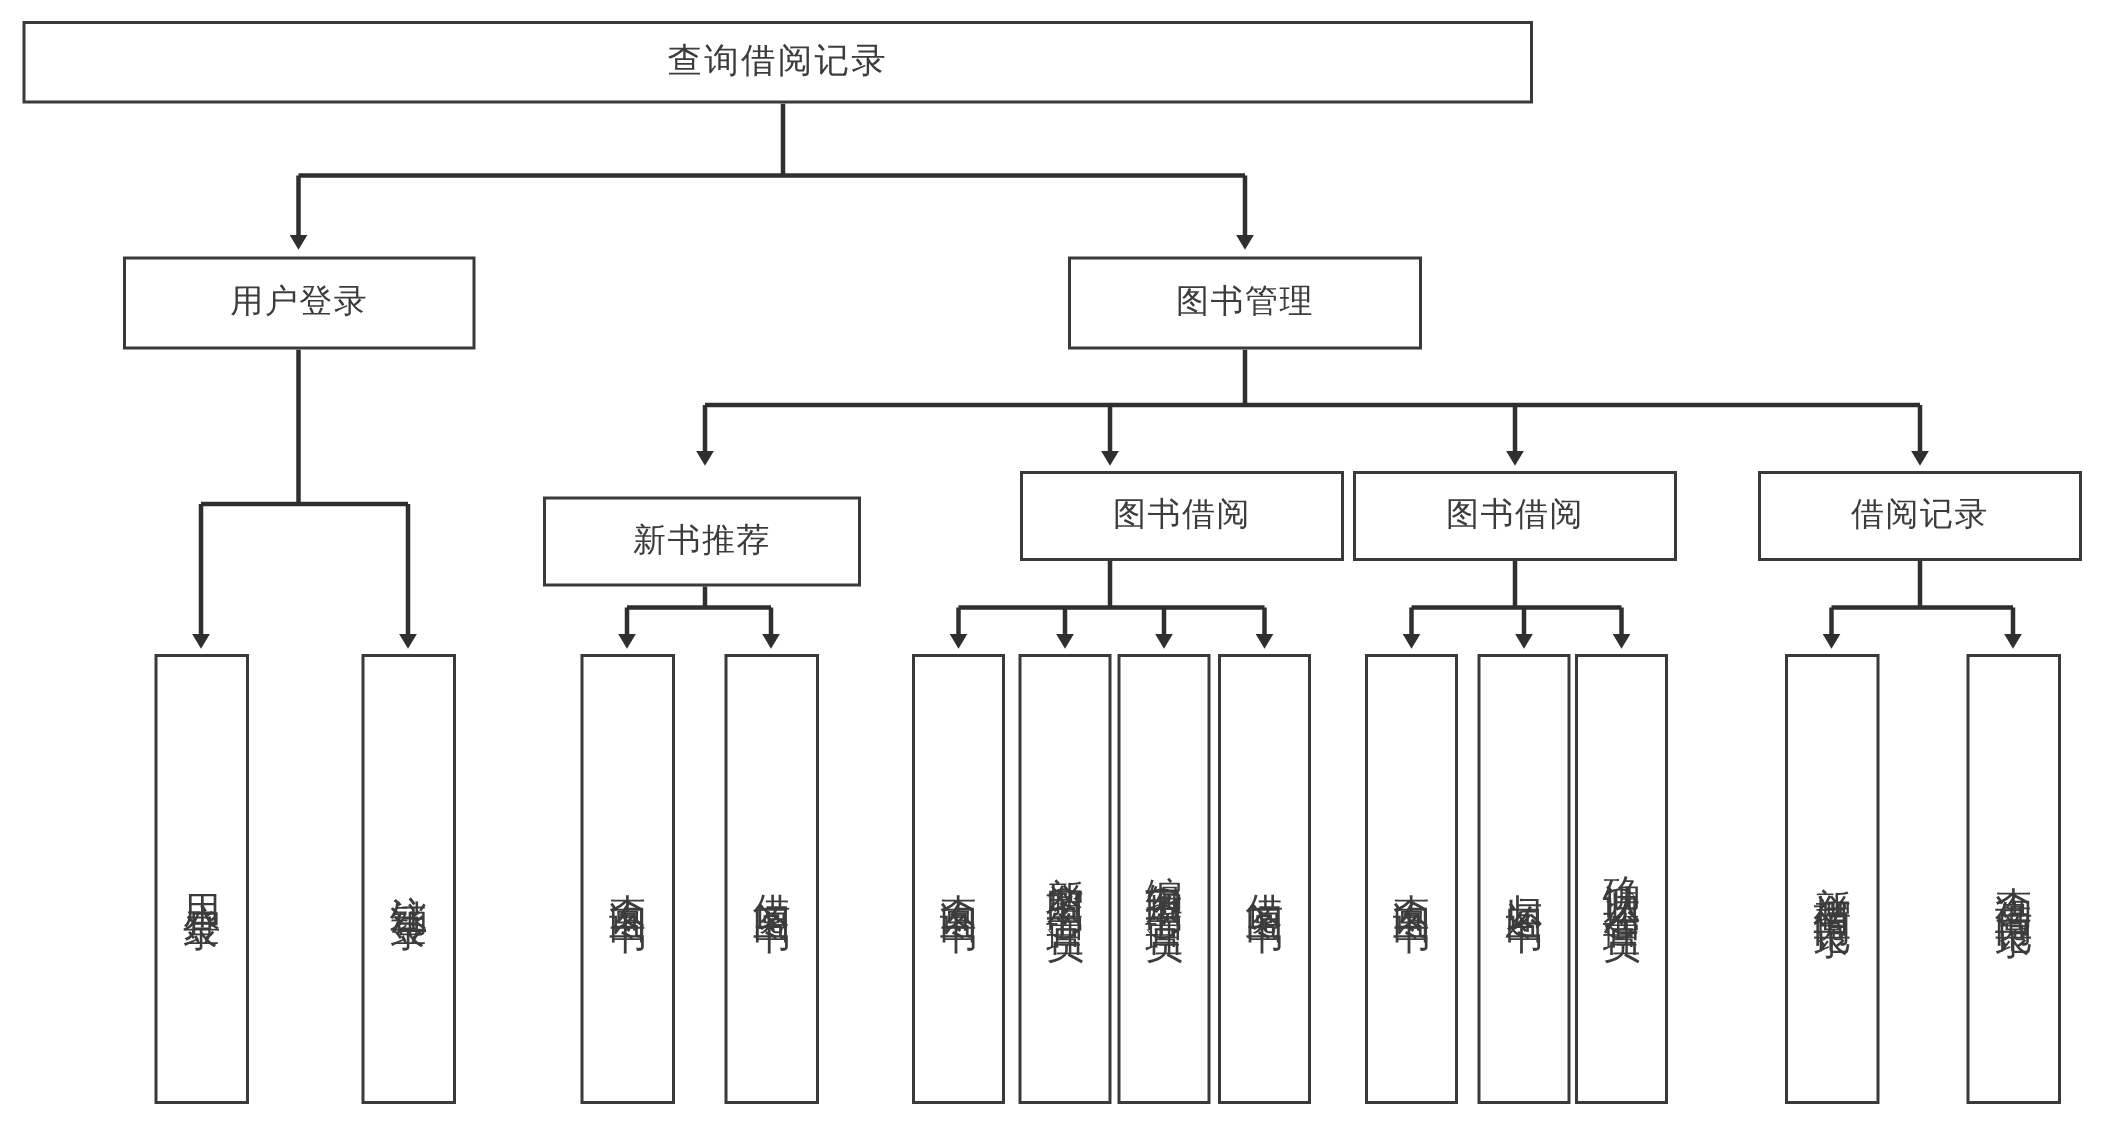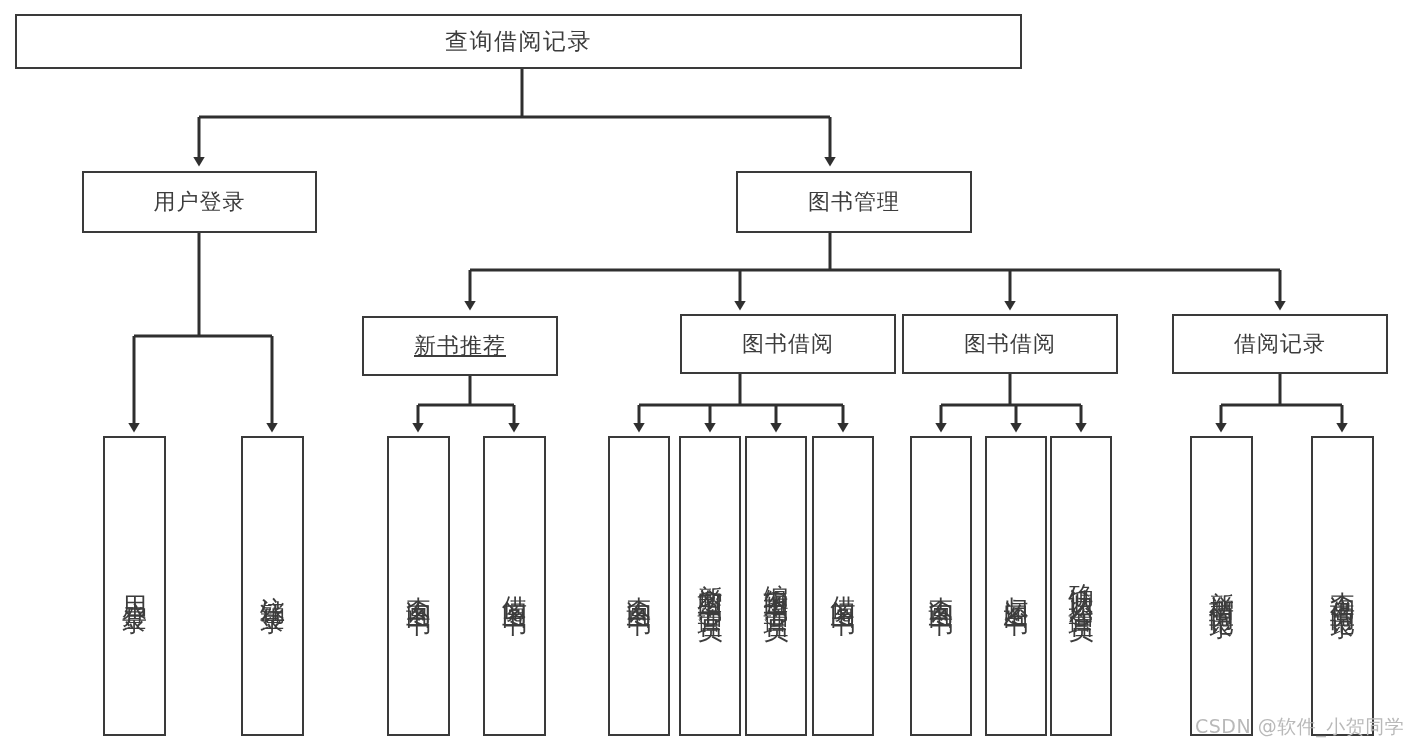--- a/index.html
+++ b/index.html
@@ -123,25 +123,25 @@
     </g>
   </svg>
 
   <div class="node root horiz" style="left:15px; top:14px; width:1007px; height:55px;">
     <span class="label">查询借阅记录</span>
   </div>
 
   <div class="node horiz" style="left:82px; top:171px; width:235px; height:62px;">
     <span class="label">用户登录</span>
   </div>
-  <div class="node horiz" style="left:736px; top:171px; width:236px; height:62px;">
+  <div class="node horiz" style="left:712px; top:171px; width:236px; height:62px;">
     <span class="label">图书管理</span>
   </div>
 
-  <div class="node horiz" style="left:362px; top:316px; width:196px; height:60px;text-decoration:underline;">
+  <div class="node horiz" style="left:362px; top:331px; width:212px; height:60px;">
     <span class="label">新书推荐</span>
   </div>
   <div class="node horiz" style="left:632px; top:314px; width:216px; height:60px;margin-left:48px;">
     <span class="label">图书借阅</span>
   </div>
   <div class="node horiz" style="left:902px; top:314px; width:216px; height:60px;">
     <span class="label">图书借阅</span>
   </div>
   <div class="node horiz" style="left:1172px; top:314px; width:216px; height:60px;">
     <span class="label">借阅记录</span>
@@ -180,15 +180,14 @@
   <div class="node vert" style="left:1050px; top:436px; width:62px; height:300px;">
     <span class="label">确认归还（管理员）</span>
   </div>
   <div class="node vert" style="left:1190px; top:436px; width:63px; height:300px;">
     <span class="label">新增借阅记录</span>
   </div>
   <div class="node vert" style="left:1311px; top:436px; width:63px; height:300px;">
     <span class="label">查询借阅记录</span>
   </div>
 
-  <div class="watermark" style="left:1195px; top:714px;">CSDN @软件_小贺同学</div>
 
 </div>
 
 </body></html>

